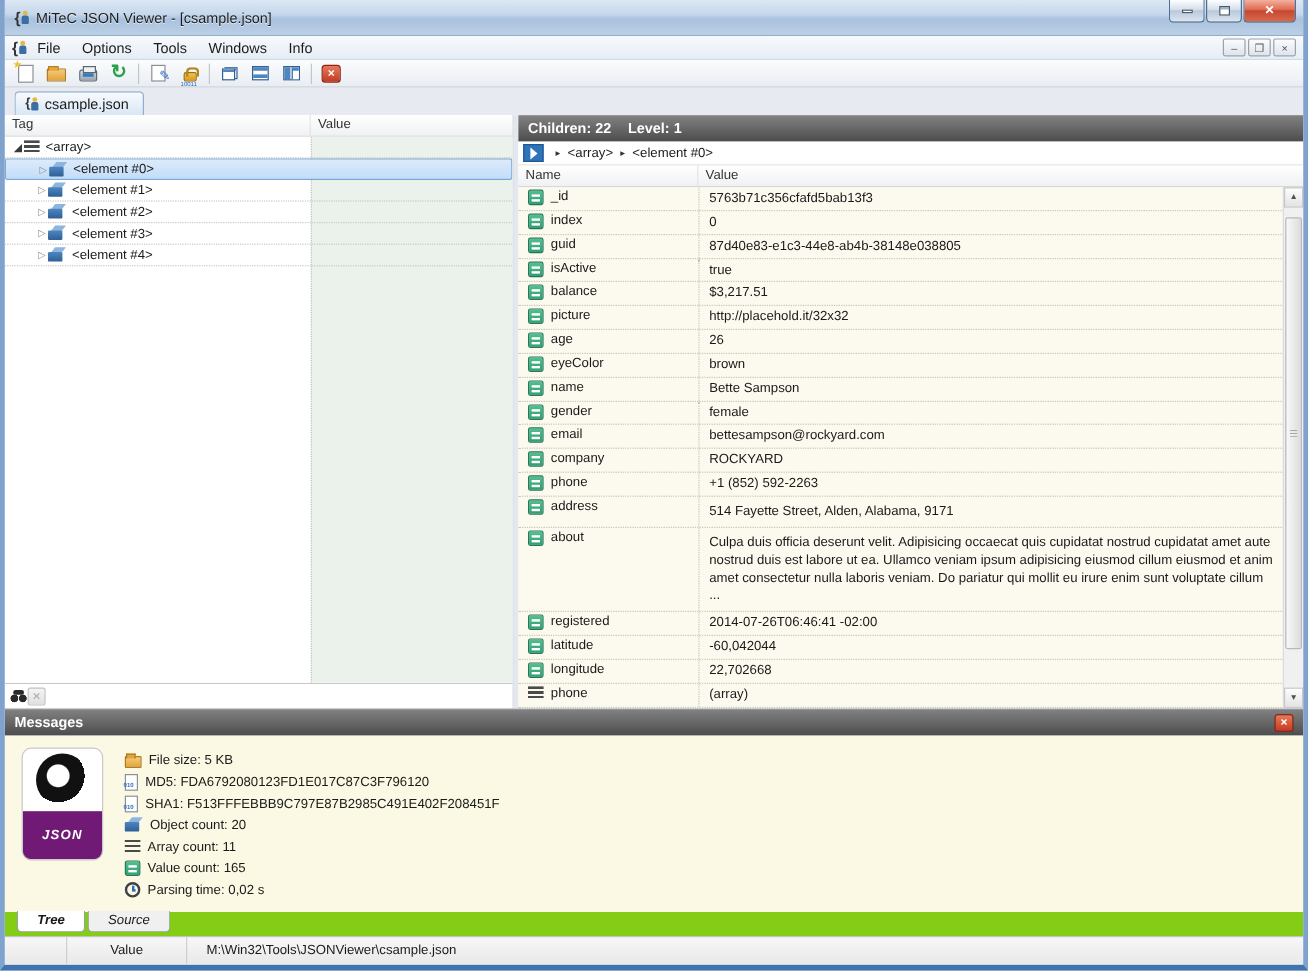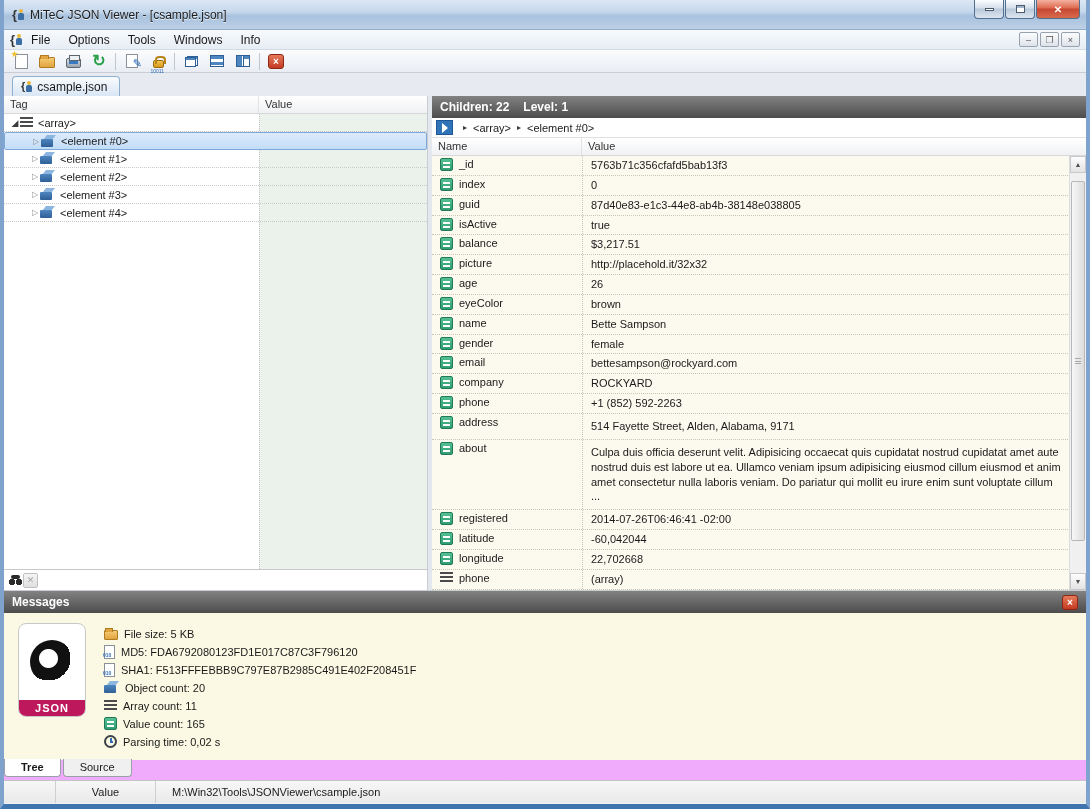--- a/index.html
+++ b/index.html
@@ -138,25 +138,25 @@
   
   .messages { height:168px; display:flex; flex-direction:column; border-top:1px solid #c8cdd4; }
   .messages .panel-header { justify-content:space-between; }
   .msg-close { width:16px; height:15px; border-radius:3px; background:linear-gradient(#e57a5a,#c43a22); border:1px solid #8e2513;
     color:#fff; font-size:10px; font-weight:bold; display:flex; align-items:center; justify-content:center; }
   .messages-body { flex:1; background:#fbf9e3; display:flex; padding:10px 14px; gap:18px; }
   .json-logo { width:68px; height:94px; background:#fff; border:1px solid #c8c8c8; border-radius:8px; overflow:hidden;
     display:flex; flex-direction:column; flex:none; }
   .logo-ring-area { flex:1; display:flex; align-items:center; justify-content:center; }
   .logo-ring { width:44px; height:44px; border-radius:50%; background:radial-gradient(circle at 42% 42%, #fff 0 9px, #111 10px 22px, transparent 22px); }
-  .logo-band { height:16px; background:#be185d; color:#fff; font-size:11px; font-weight:bold; display:flex; align-items:center; justify-content:center; letter-spacing:1px; }
+  .logo-band { height:40px; background:#701a75; color:#fff; font-size:11px; font-weight:bold; display:flex; align-items:center; justify-content:center; letter-spacing:1px;font-style:italic; }
   .msg-list { display:flex; flex-direction:column; gap:1px; padding-top:2px; }
   .msg-item { display:flex; align-items:center; gap:6px; height:17px; font-size:11px; color:#1a1a1a; }
   
-  .bottom-tabs { height:22px; background:#f0abfc; border-top:1px solid #a8aeb6; display:flex; align-items:flex-start; padding-left:0; }
+  .bottom-tabs { height:22px; background:#84cc16; border-top:1px solid #a8aeb6; display:flex; align-items:flex-start; padding-left:10px;font-style:italic; }
   .btab { padding:2px 16px 3px; font-size:11px; color:#1a1a1a; border:1px solid #9aa0a8; border-top:none;
     border-radius:0 0 4px 4px; background:#f0f0f0; margin-right:2px; }
   .btab.active { background:#fff; font-weight:bold; }
   
   .statusbar { height:23px; background:linear-gradient(#f7f7f7,#e9e9e9); border-top:1px solid #c4c4c4; display:flex; align-items:center; font-size:11px; color:#1a1a1a; }
   .sseg { height:100%; display:flex; align-items:center; border-right:1px solid #cfcfcf; padding:0 10px; }
   .sseg.s1 { width:52px; }
   .sseg.s2 { width:100px; justify-content:center; }
   .sseg.s3 { flex:1; border-right:none; padding-left:16px; }
 </style>

